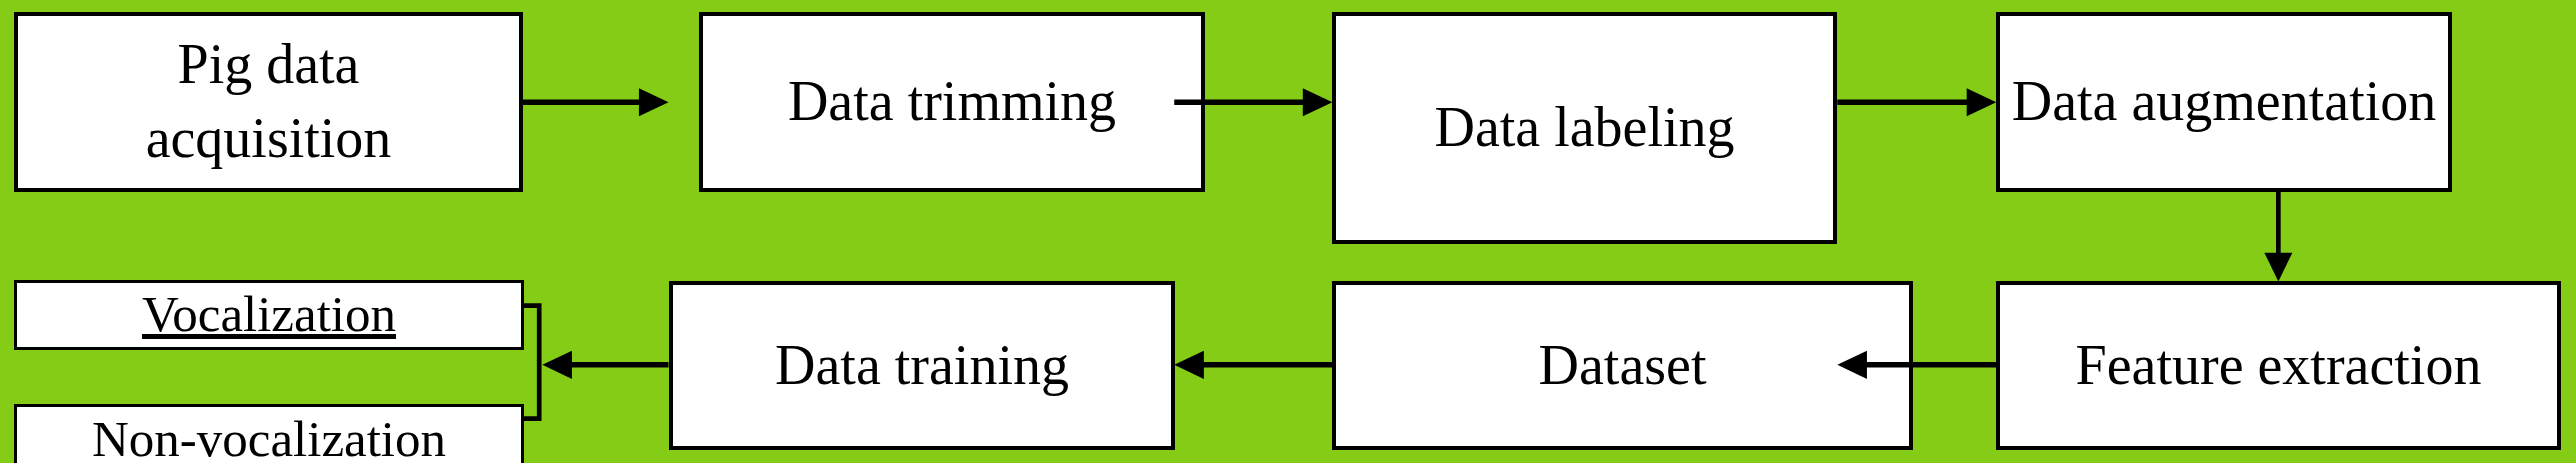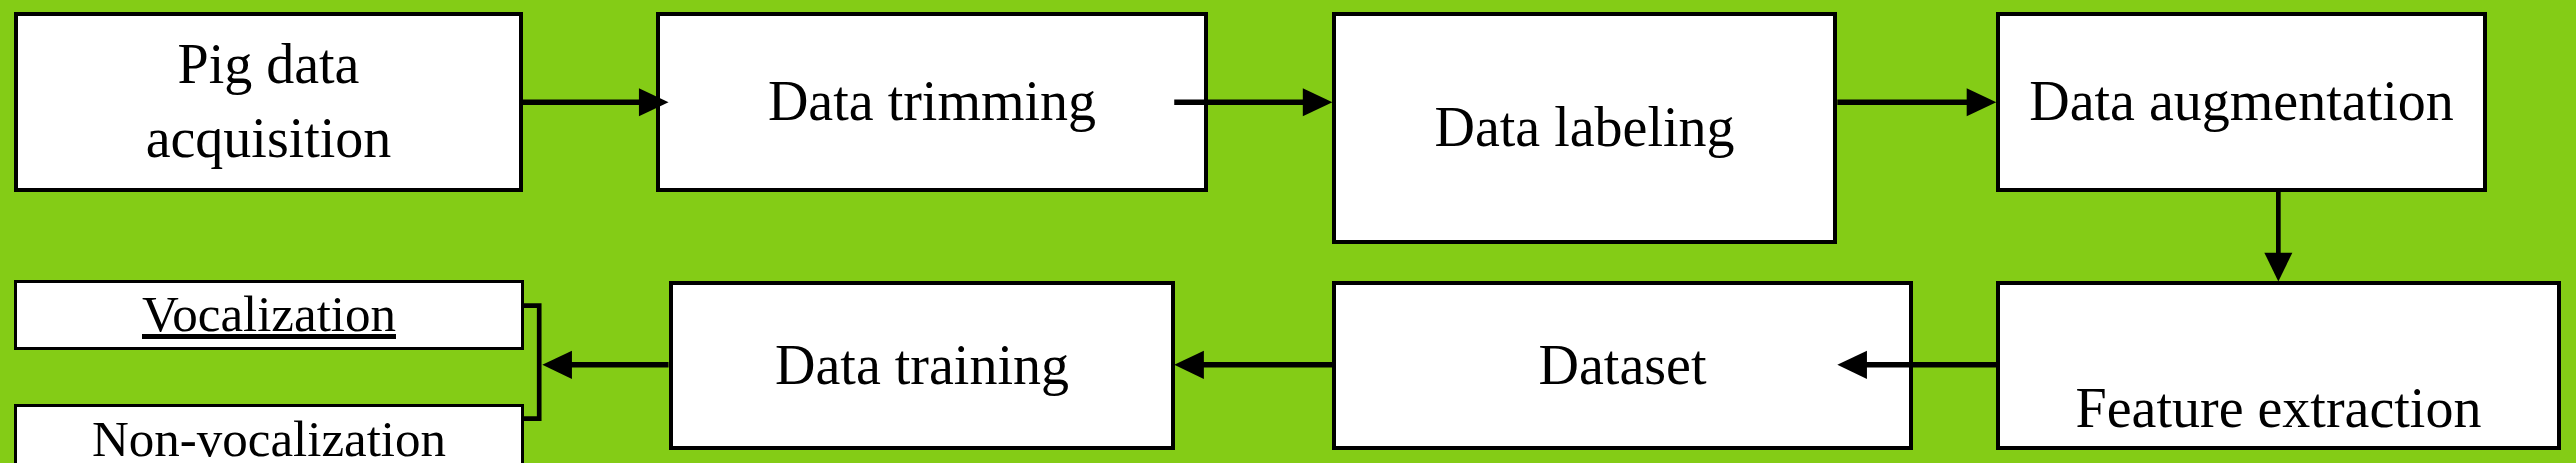--- a/index.html
+++ b/index.html
@@ -51,33 +51,33 @@
 </style>
 </head>
 <body>
 
 <div class="canvas">
 
   <div class="node" style="left:14px; top:11.7px; width:509px; height:180px;">
     <span class="label label--wrap">Pig data acquisition</span>
   </div>
 
-  <div class="node" style="left:656px; top:11.7px; width:552px; height:180px;">
+  <div class="node" style="left:699px; top:11.7px; width:506px; height:180px;">
     <span class="label">Data trimming</span>
   </div>
 
   <div class="node" style="left:1332px; top:11.7px; width:505px; height:232px;">
     <span class="label">Data labeling</span>
   </div>
 
-  <div class="node" style="left:1996px; top:11.7px; width:491px; height:180px;">
+  <div class="node" style="left:1996px; top:11.7px; width:456px; height:180px;">
     <span class="label">Data augmentation</span>
   </div>
 
-  <div class="node" style="left:1996px; top:281px; width:565px; height:169px;align-items:flex-end;">
+  <div class="node" style="left:1996px; top:281px; width:565px; height:169px;">
     <span class="label">Feature extraction</span>
   </div>
 
   <div class="node" style="left:1332px; top:281px; width:581px; height:169px;">
     <span class="label">Dataset</span>
   </div>
 
   <div class="node" style="left:669px; top:281px; width:506px; height:169px;">
     <span class="label">Data training</span>
   </div>

